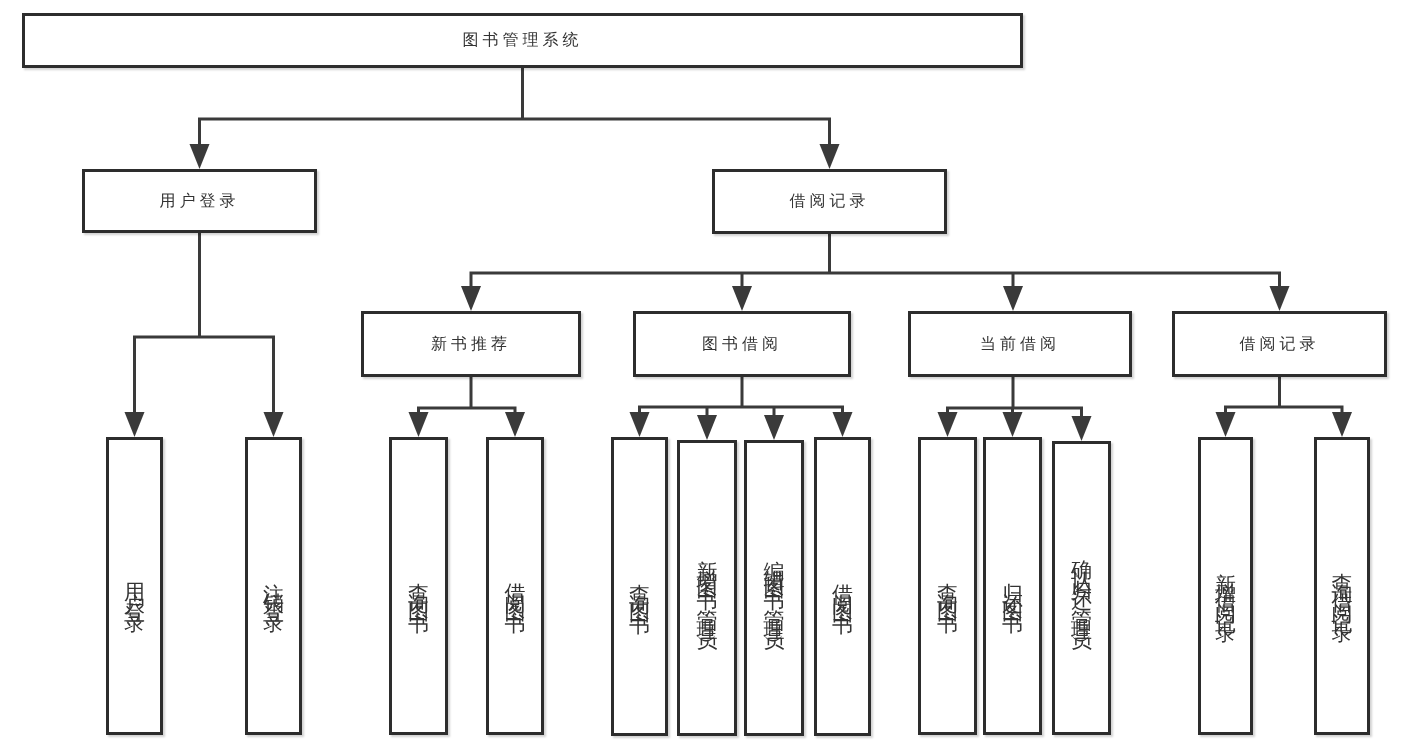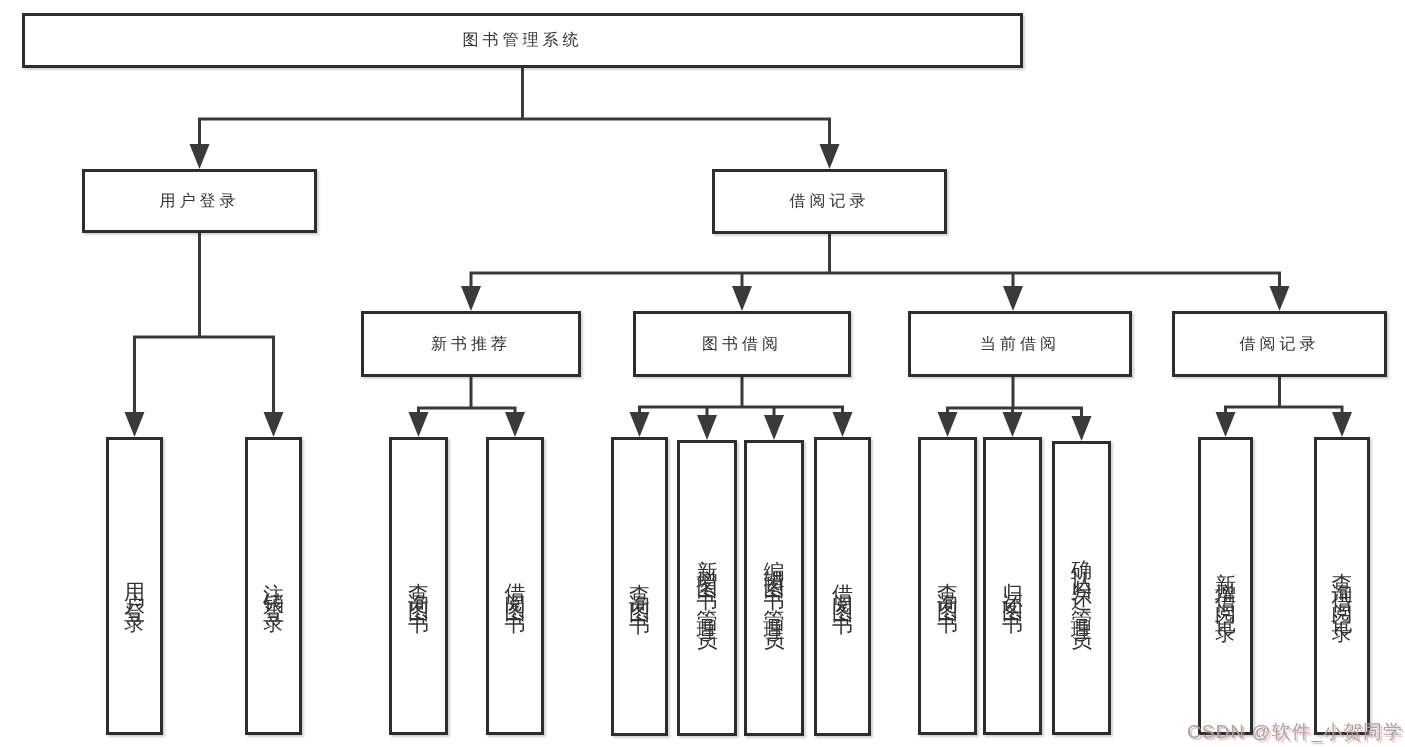--- a/index.html
+++ b/index.html
@@ -98,14 +98,13 @@
       <div class="node v" style="left: 611px; top: 437px; width: 57px; height: 299px;">查询图书</div>
       <div class="node v" style="left: 677px; top: 440px; width: 60px; height: 296px;">新增图书（管理员）</div>
       <div class="node v" style="left: 744px; top: 440px; width: 60px; height: 296px;">编辑图书（管理员）</div>
       <div class="node v" style="left: 814px; top: 437px; width: 57px; height: 299px;">借阅图书</div>
       <div class="node v" style="left: 918px; top: 437px; width: 59px; height: 298px;">查询图书</div>
       <div class="node v" style="left: 983px; top: 437px; width: 59px; height: 298px;">归还图书</div>
       <div class="node v" style="left: 1052px; top: 441px; width: 59px; height: 294px;">确认归还（管理员）</div>
       <div class="node v" style="left: 1198px; top: 437px; width: 55px; height: 298px;">新增借阅记录</div>
       <div class="node v" style="left: 1314px; top: 437px; width: 56px; height: 298px;">查询借阅记录</div>
     </div>
-  <div class="watermark">CSDN @软件_小贺同学</div>
 </div>
 
 </body></html>

